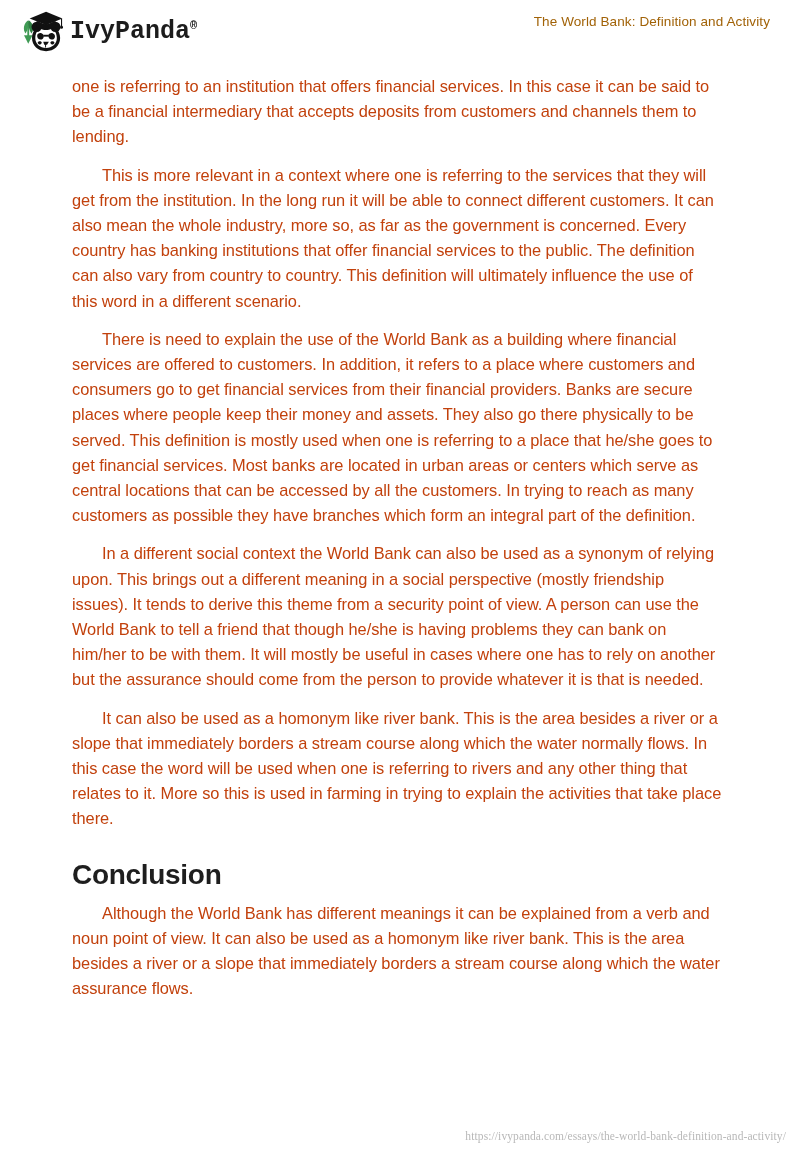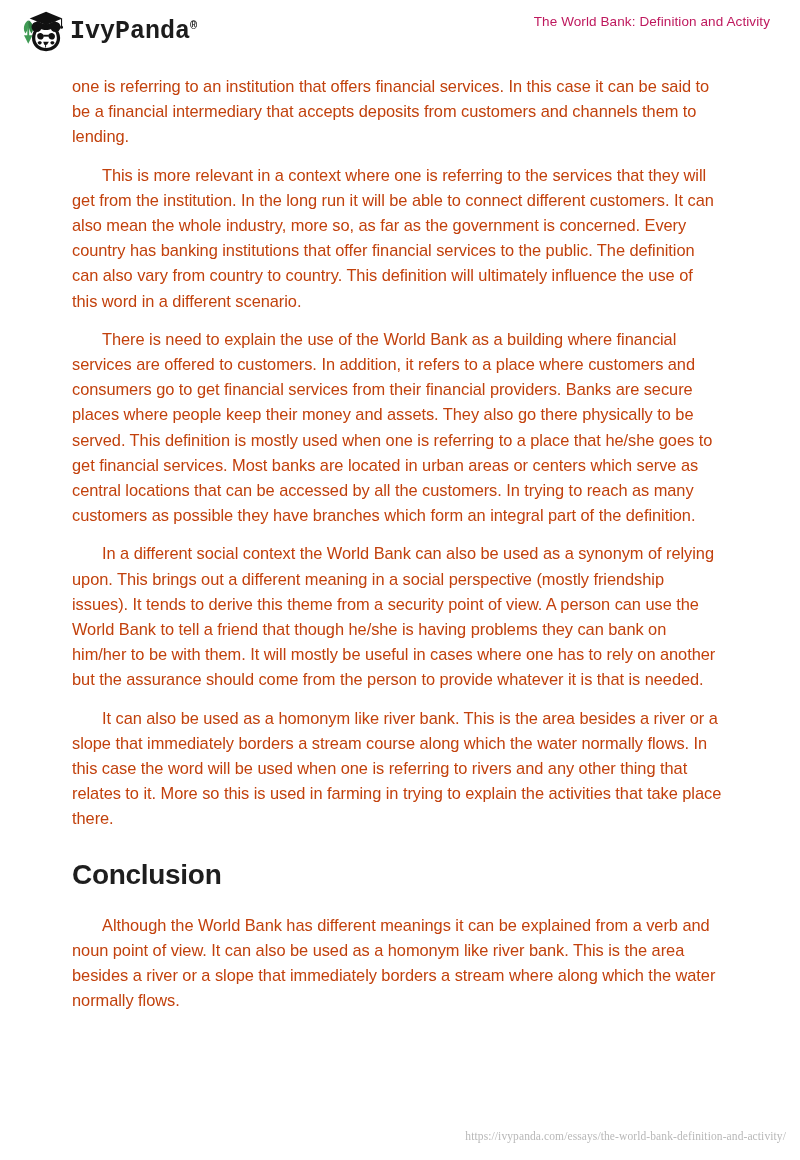--- a/index.html
+++ b/index.html
@@ -50,21 +50,21 @@
     font-size: 12px;
     vertical-align: super;
     font-weight: bold;
   }
   .header-title {
     position: absolute;
     right: 30px;
     top: 14px;
     font-family: "Liberation Sans", sans-serif;
     font-size: 13.5px;
-    color: #be185d;
+    color: #a16207;
     white-space: nowrap;
     letter-spacing: 0.1px;
   }
 
   
   .doc-body {
     position: absolute;
     left: 72px;
     top: 74px;
     width: 650px;
@@ -78,21 +78,21 @@
     letter-spacing: -0.05px;
   }
   .para.indent {
     text-indent: 30px;
   }
   .section-heading {
     font-size: 28px;
     line-height: 34px;
     font-weight: bold;
     color: #1e1e1e;
-    margin: 26px 0 21px 0;
+    margin: 26px 0 9px 0;
     letter-spacing: -0.3px;
   }
 
   
   .page-footer {
     position: absolute;
     left: 16px;
     top: 1126px;
     width: 800px;
     height: 34px;
@@ -161,18 +161,18 @@
   <p class="para indent">This is more relevant in a context where one is referring to the services that they will get from the institution. In the long run it will be able to connect different customers. It can also mean the whole industry, more so, as far as the government is concerned. Every country has banking institutions that offer financial services to the public. The definition can also vary from country to country. This definition will ultimately influence the use of this word in a different scenario.</p>
 
   <p class="para indent">There is need to explain the use of the World Bank as a building where financial services are offered to customers. In addition, it refers to a place where customers and consumers go to get financial services from their financial providers. Banks are secure places where people keep their money and assets. They also go there physically to be served. This definition is mostly used when one is referring to a place that he/she goes to get financial services. Most banks are located in urban areas or centers which serve as central locations that can be accessed by all the customers. In trying to reach as many customers as possible they have branches which form an integral part of the definition.</p>
 
   <p class="para indent">In a different social context the World Bank can also be used as a synonym of relying upon. This brings out a different meaning in a social perspective (mostly friendship issues). It tends to derive this theme from a security point of view. A person can use the World Bank to tell a friend that though he/she is having problems they can bank on him/her to be with them. It will mostly be useful in cases where one has to rely on another but the assurance should come from the person to provide whatever it is that is needed.</p>
 
   <p class="para indent">It can also be used as a homonym like river bank. This is the area besides a river or a slope that immediately borders a stream course along which the water normally flows. In this case the word will be used when one is referring to rivers and any other thing that relates to it. More so this is used in farming in trying to explain the activities that take place there.</p>
 
   <h2 class="section-heading">Conclusion</h2>
 
-  <p class="para indent">Although the World Bank has different meanings it can be explained from a verb and noun point of view. It can also be used as a homonym like river bank. This is the area besides a river or a slope that immediately borders a stream where along which the water normally flows.</p>
+  <p class="para indent">Although the World Bank has different meanings it can be explained from a verb and noun point of view. It can also be used as a homonym like river bank. This is the area besides a river or a slope that immediately borders a stream course along which the water assurance flows.</p>
 </div>
 
 <div class="page-footer">
   <div class="footer-url">https://ivypanda.com/essays/the-world-bank-definition-and-activity/</div>
 </div>
 
 </body></html>

